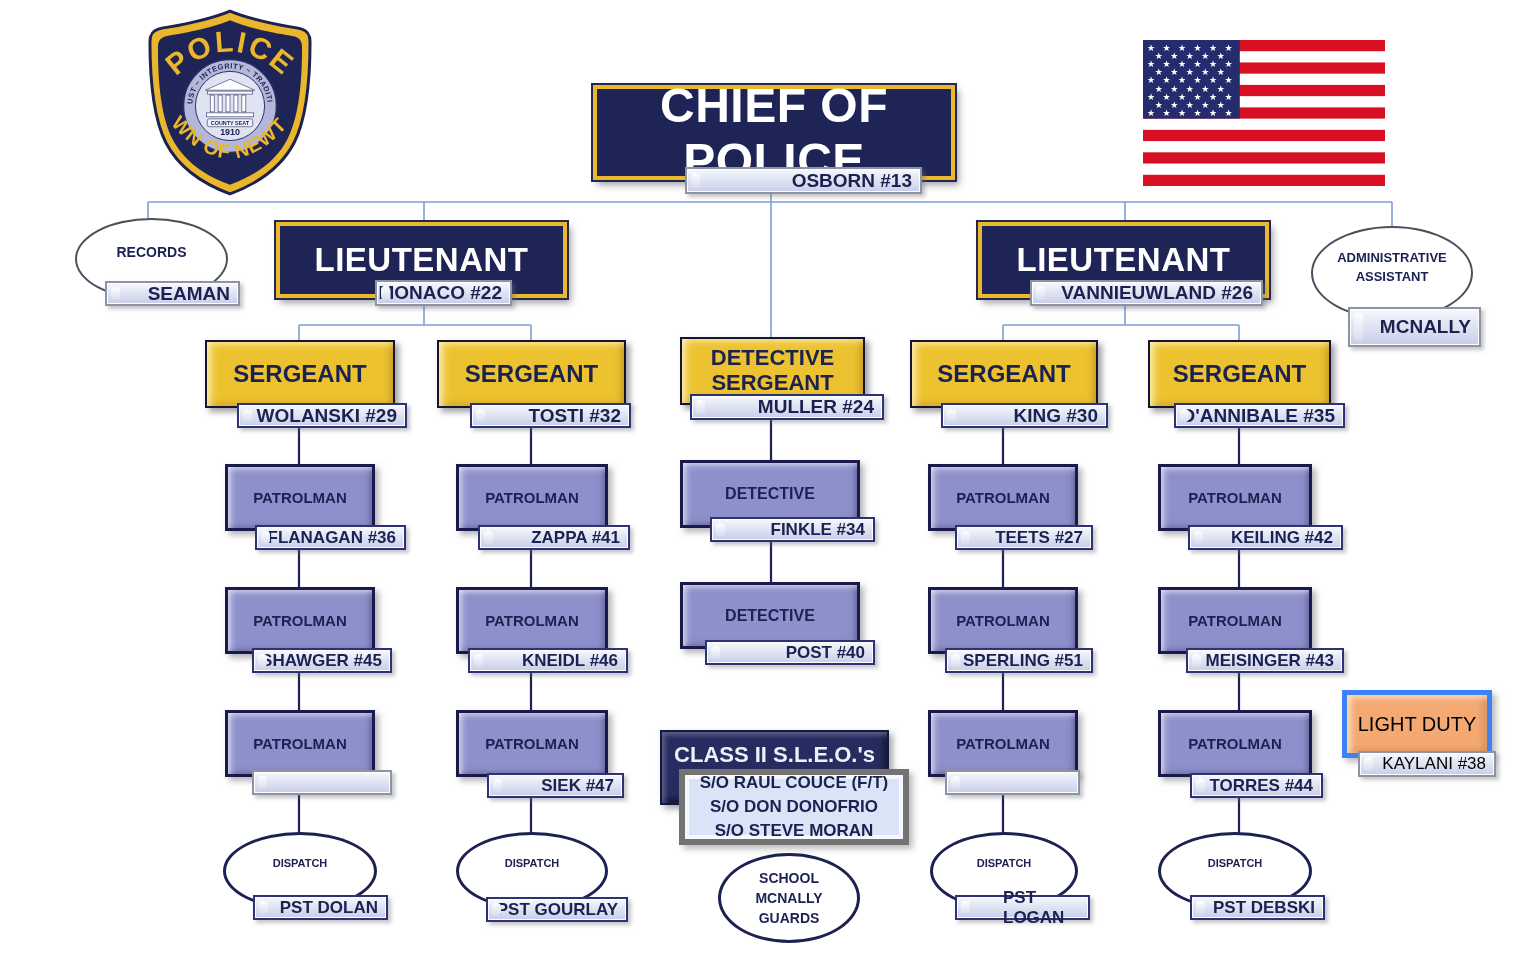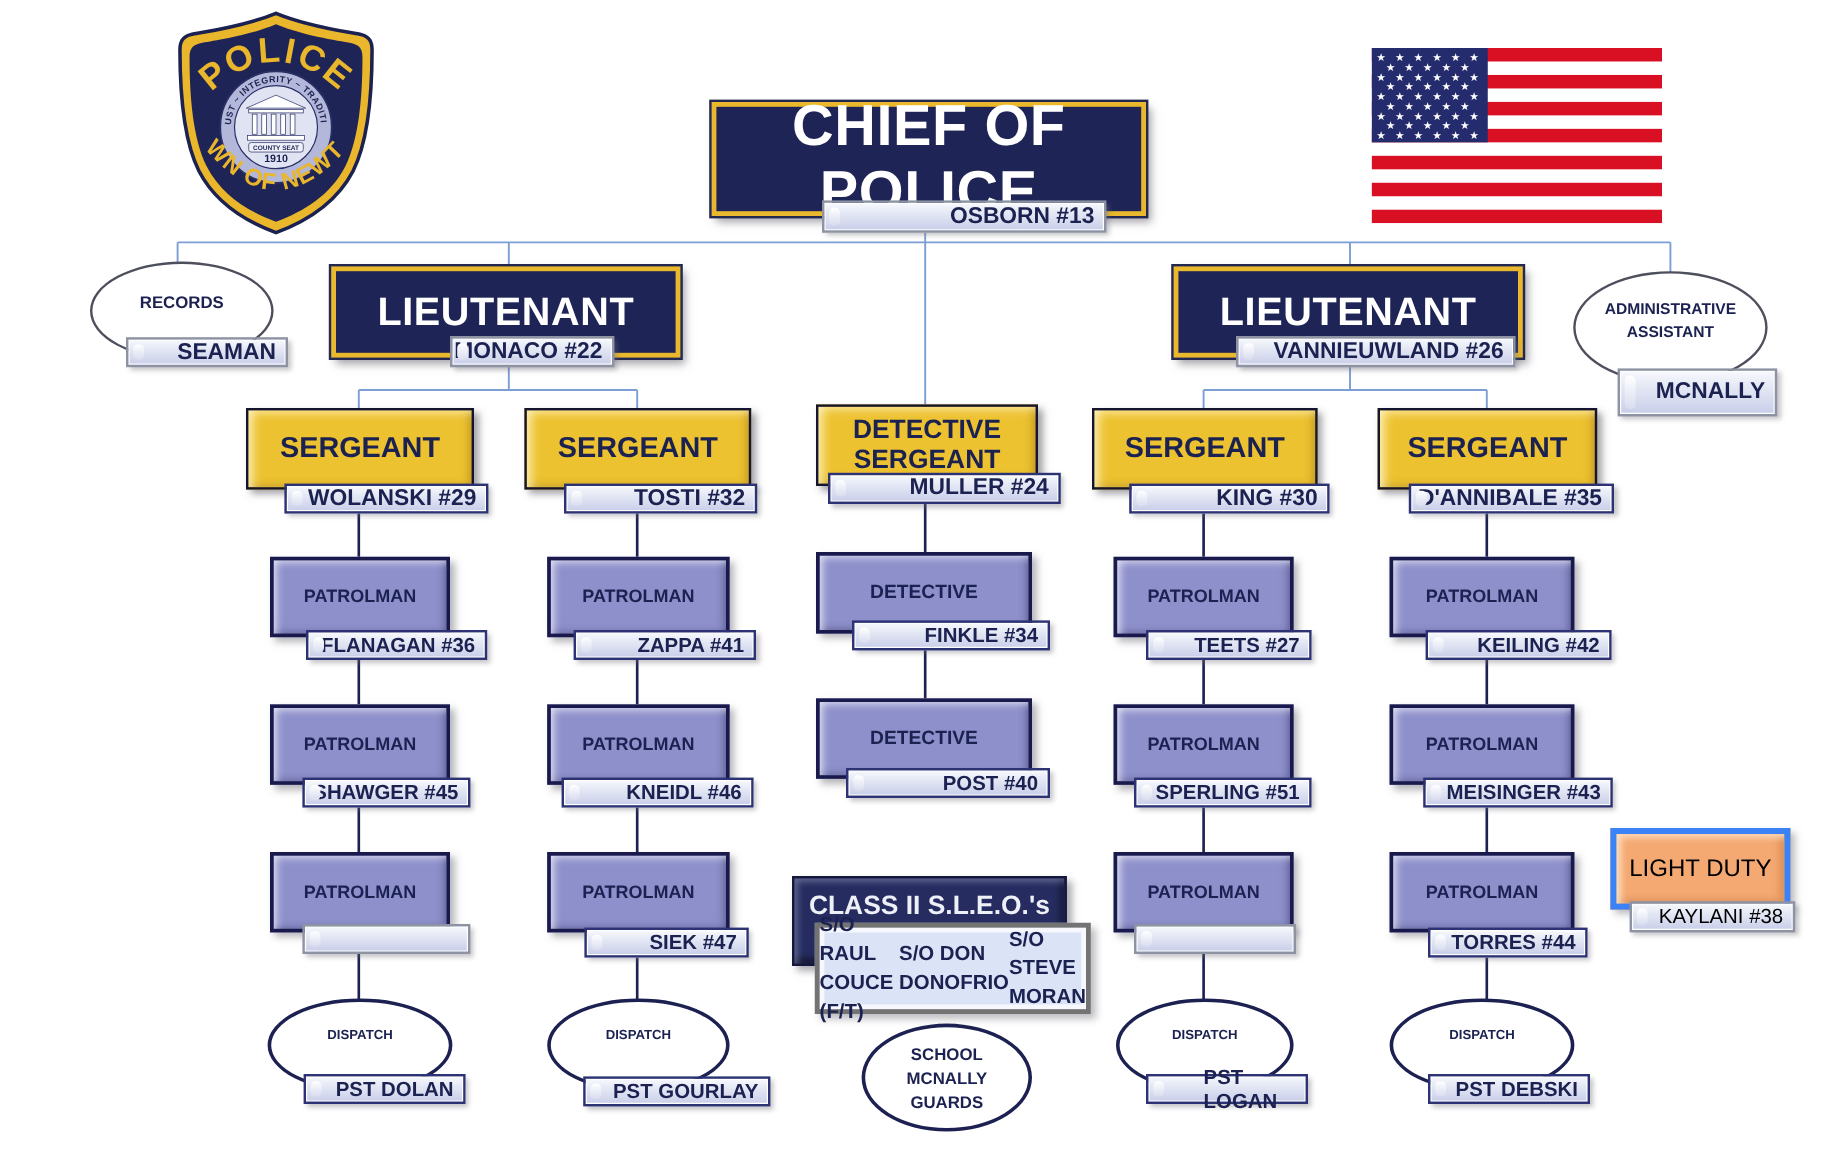--- a/index.html
+++ b/index.html
@@ -45,22 +45,22 @@
   .padb{padding-bottom:14px;}
   .ellipse span{display:block;line-height:1.45;}
 
   .sleoTitle{position:absolute;z-index:2;box-sizing:border-box;background:#262c5f;
        border:2px solid #14183d;color:#eef0f8;display:flex;justify-content:center;
        align-items:flex-start;padding-top:10px;font-size:22px;font-weight:bold;
        box-shadow:inset 3px 3px 5px rgba(200,205,235,.35),
                   inset -3px -4px 6px rgba(0,0,10,.5),
                   4px 4px 6px rgba(90,90,100,.5);}
   .sleoList{position:absolute;z-index:3;box-sizing:border-box;background:#dbe4f6;
-       border:4px solid #737373;color:#1b2150;font-weight:bold;font-size:17px;display:flex;
-       flex-direction:row;align-items:center;justify-content:center;line-height:1.42;
+       border:6px solid #737373;color:#1b2150;font-weight:bold;font-size:17px;display:flex;
+       flex-direction:column;align-items:center;justify-content:center;line-height:1.42;
        box-shadow:inset 0 0 0 4px #f6f8fd, 4px 4px 6px rgba(110,110,120,.45);}
   .lightduty{position:absolute;z-index:2;box-sizing:border-box;background:#f4a872;
        border:5px solid #3b82f6;color:#000;display:flex;align-items:center;justify-content:center;
        font-size:20px;font-weight:normal;
        box-shadow:inset 4px 3px 6px rgba(255,231,205,.85),
                   inset -4px -3px 6px rgba(170,100,40,.35),
                   4px 4px 6px rgba(120,120,130,.5);}
   .badge,.flag{position:absolute;z-index:2;}
   .star{fill:#ffffff;font-size:9px;font-family:"DejaVu Sans",sans-serif;}
 </style>
@@ -289,21 +289,21 @@
   <div class="tag tnavy" style="left:468px;top:648px;width:160px;height:25px;">KNEIDL #46</div>
 
   <div class="box purplebox" style="left:456px;top:710px;width:152px;height:67px;">
     <span>PATROLMAN</span>
   </div>
   <div class="tag tnavy" style="left:487px;top:773px;width:137px;height:25px;">SIEK #47</div>
 
   <div class="ellipse enavy padb" style="left:456px;top:832px;width:152px;height:78px;">
     <span>DISPATCH</span>
   </div>
-  <div class="tag tnavy" style="left:486px;top:897px;width:156px;height:25px;">PST GOURLAY</div>
+  <div class="tag tnavy" style="left:486px;top:897px;width:142px;height:25px;">PST GOURLAY</div>
 
   <div class="box purplebox detbox" style="left:680px;top:460px;width:180px;height:68px;">
     <span>DETECTIVE</span>
   </div>
   <div class="tag tnavy" style="left:710px;top:517px;width:165px;height:25px;">FINKLE #34</div>
 
   <div class="box purplebox detbox" style="left:680px;top:582px;width:180px;height:67px;">
     <span>DETECTIVE</span>
   </div>
   <div class="tag tnavy" style="left:705px;top:640px;width:170px;height:25px;">POST #40</div>

